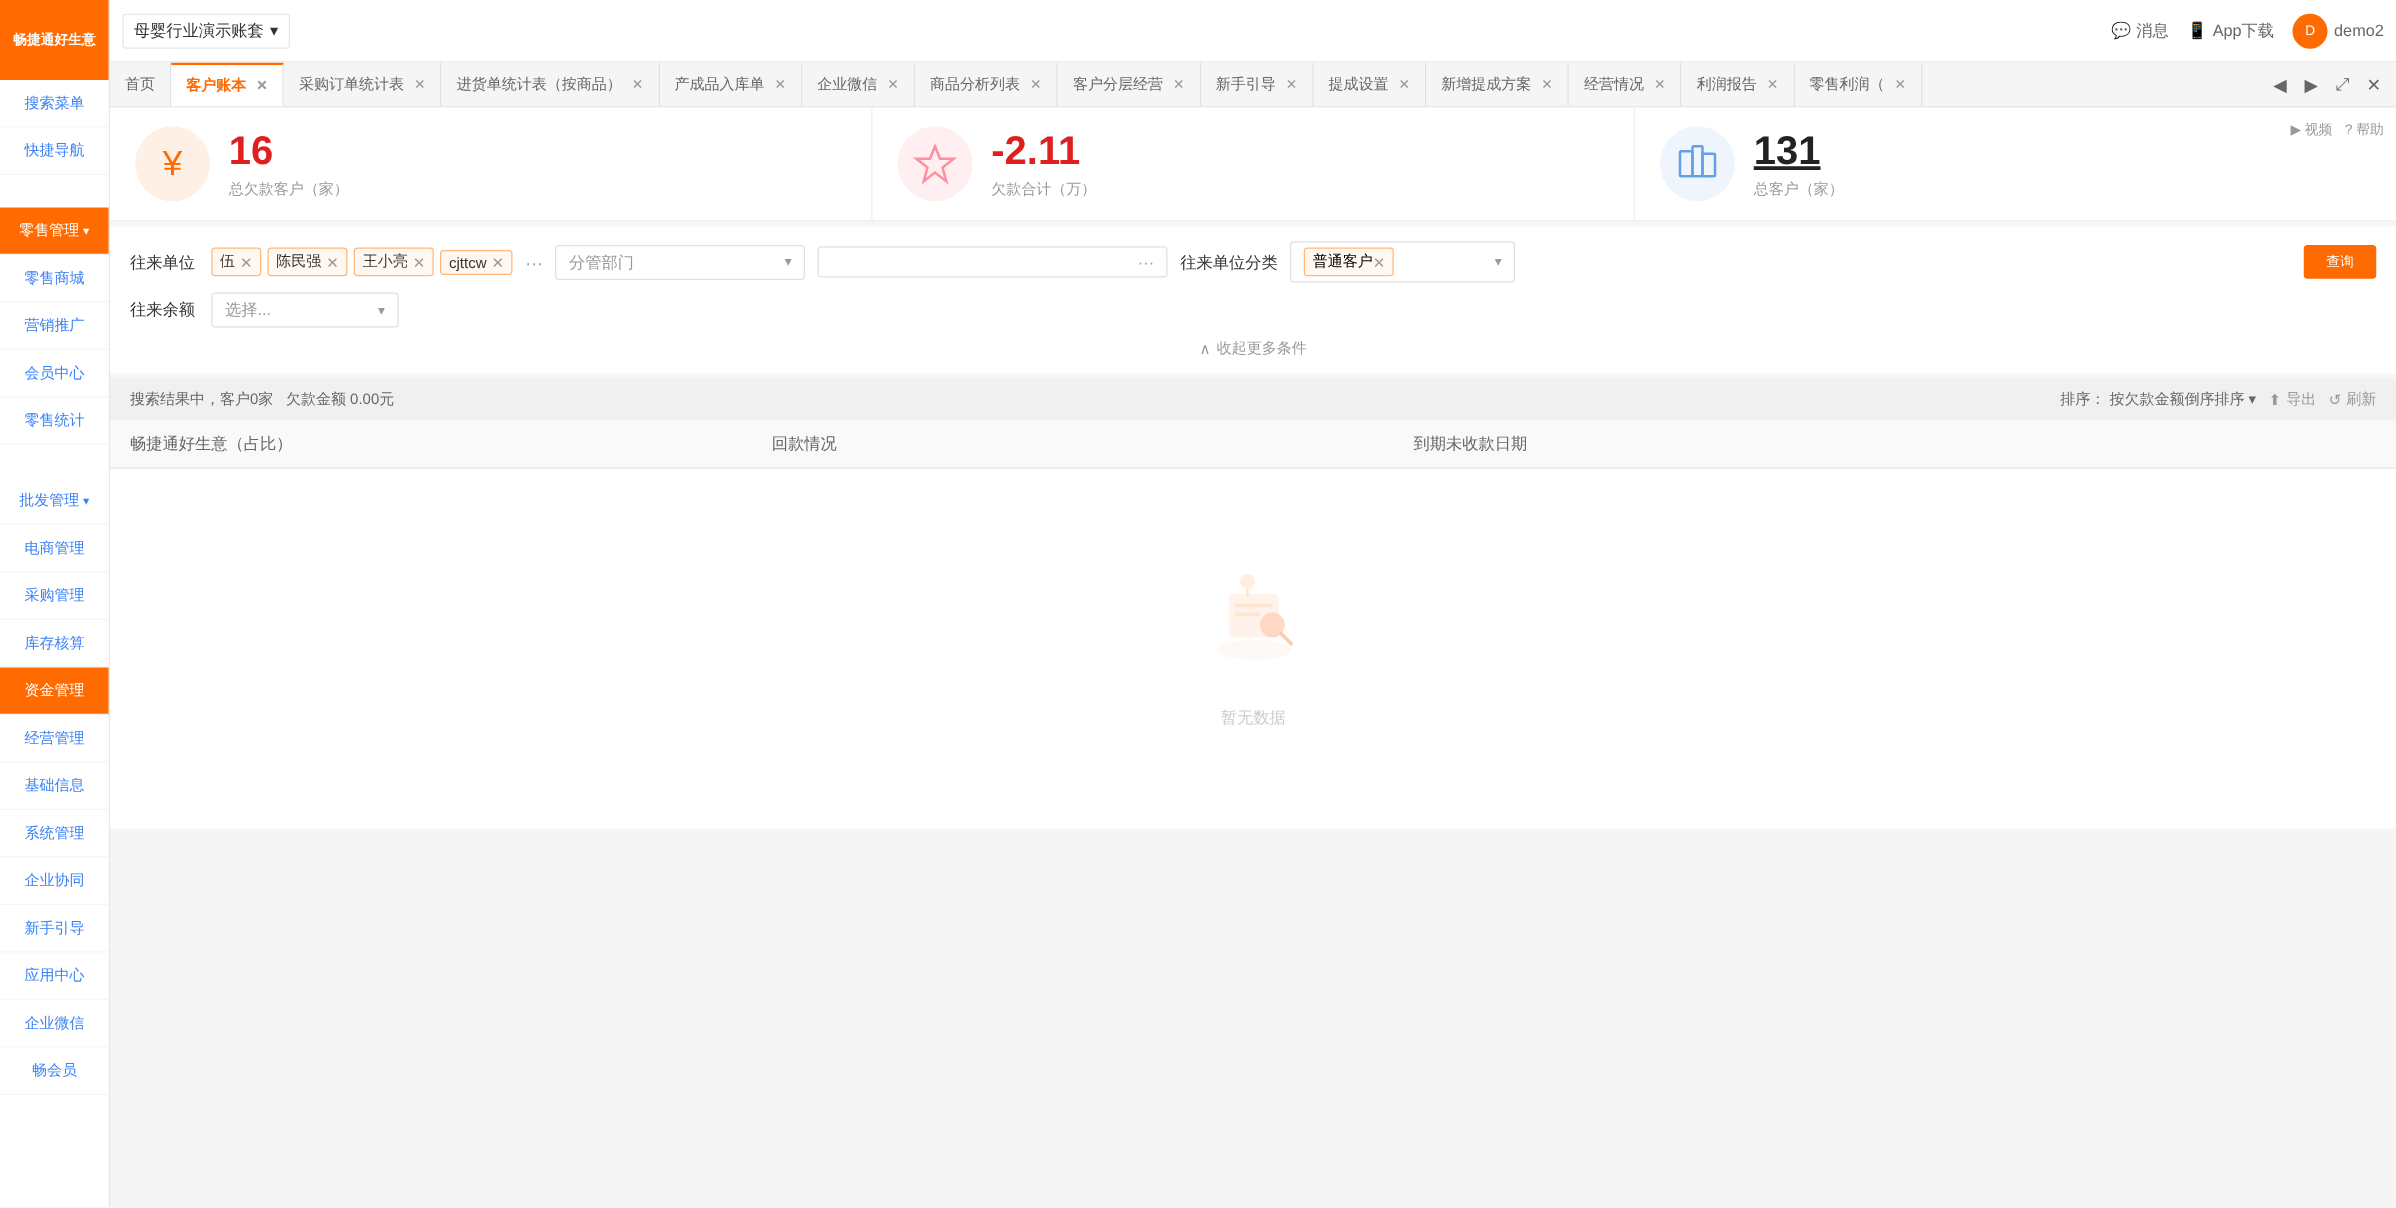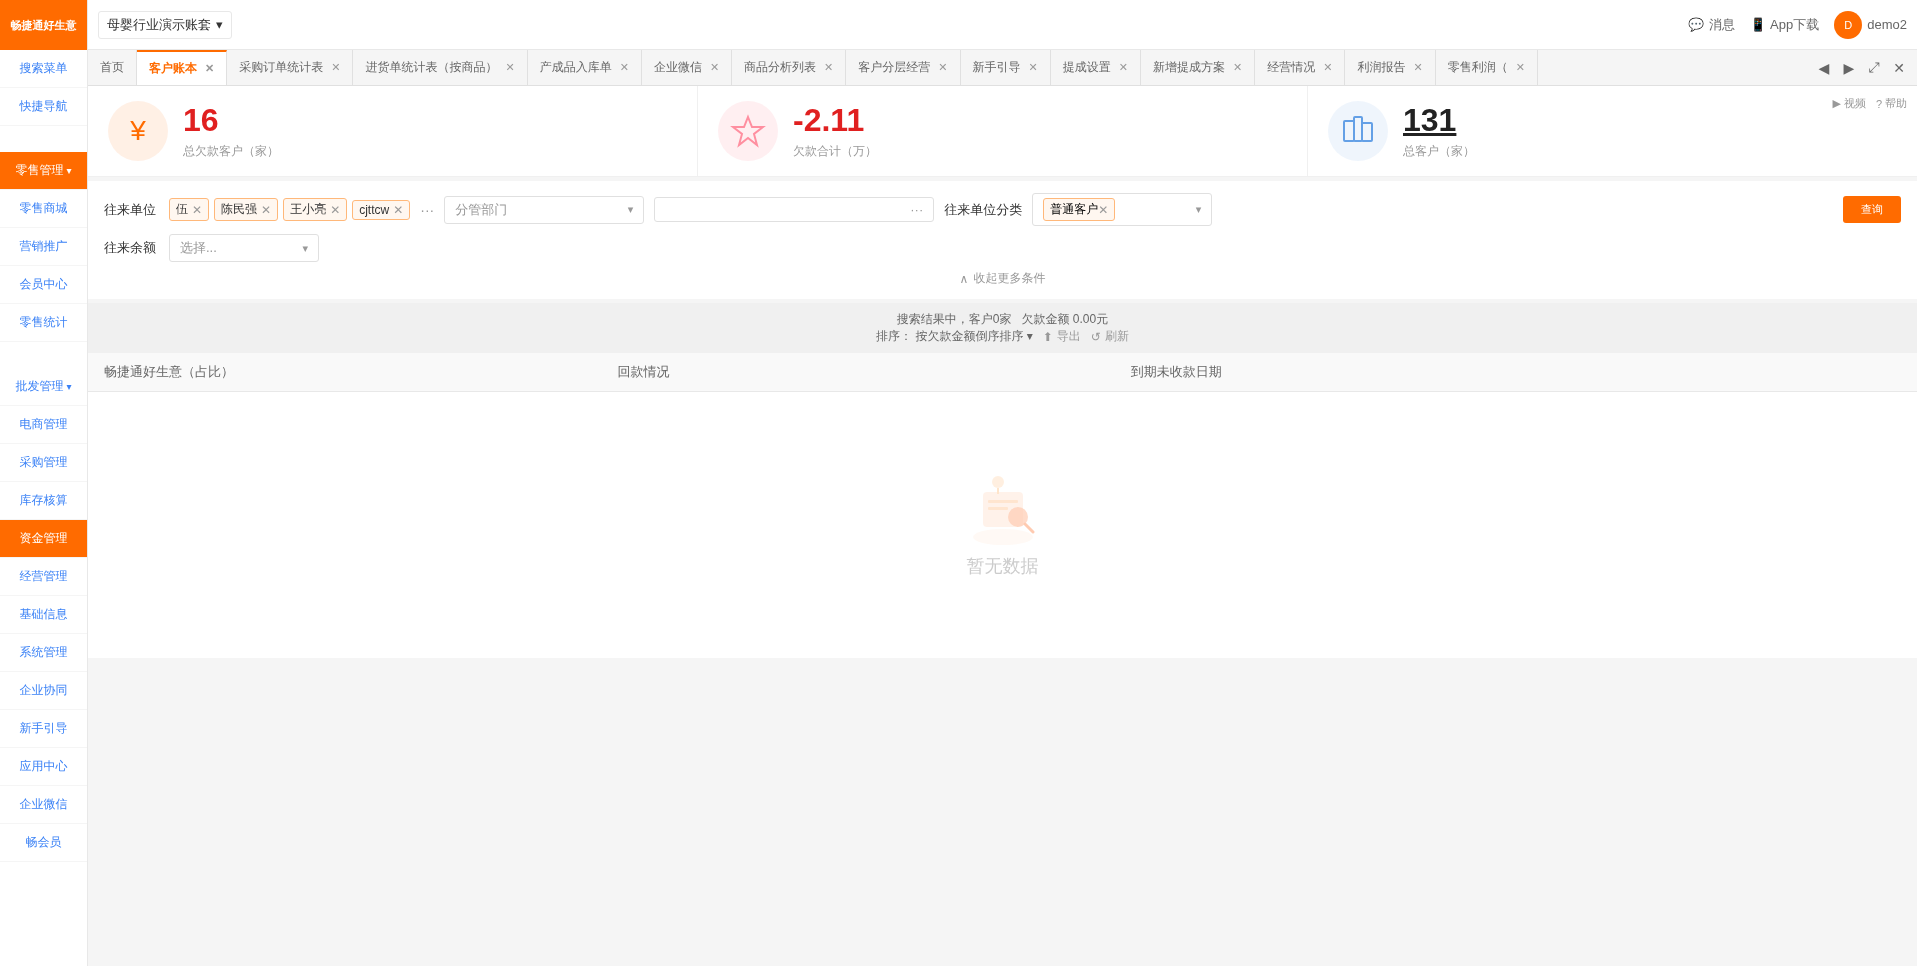--- a/index.html
+++ b/index.html
@@ -11,21 +11,21 @@
       background: #fff;
       display: flex;
       flex-direction: column;
       border-right: 1px solid #e8e8e8;
       height: 100vh;
       overflow-y: auto;
       flex-shrink: 0;
     }
     .sidebar-logo {
       background: #ff6b00;
-      height: 50px;
+      height: 64px;
       display: flex;
       align-items: center;
       justify-content: center;
       color: white;
       font-size: 11px;
       font-weight: bold;
       padding: 5px;
       text-align: center;
       line-height: 1.3;
     }
@@ -299,21 +299,20 @@
 
     
     .result-bar {
       background: #f0f0f0;
       padding: 8px 16px;
       display: flex;
       align-items: center;
       justify-content: space-between;
       font-size: 12px;
       color: #666;
-      flex-direction: column;
     }
     .result-actions {
       display: flex;
       align-items: center;
       gap: 10px;
     }
     .result-action {
       display: flex;
       align-items: center;
       gap: 4px;
@@ -341,22 +340,22 @@
       color: #666;
       font-weight: normal;
     }
     .empty-state {
       display: flex;
       flex-direction: column;
       align-items: center;
       justify-content: center;
       padding: 80px 20px;
       color: #ccc;
-      font-size: 18px;
-      gap: 2px;
+      font-size: 13px;
+      gap: 30px;
     }
     .empty-icon {
       width: 80px;
       height: 80px;
       opacity: 0.5;
     }
   </style>
 </head>
 <body>
 

